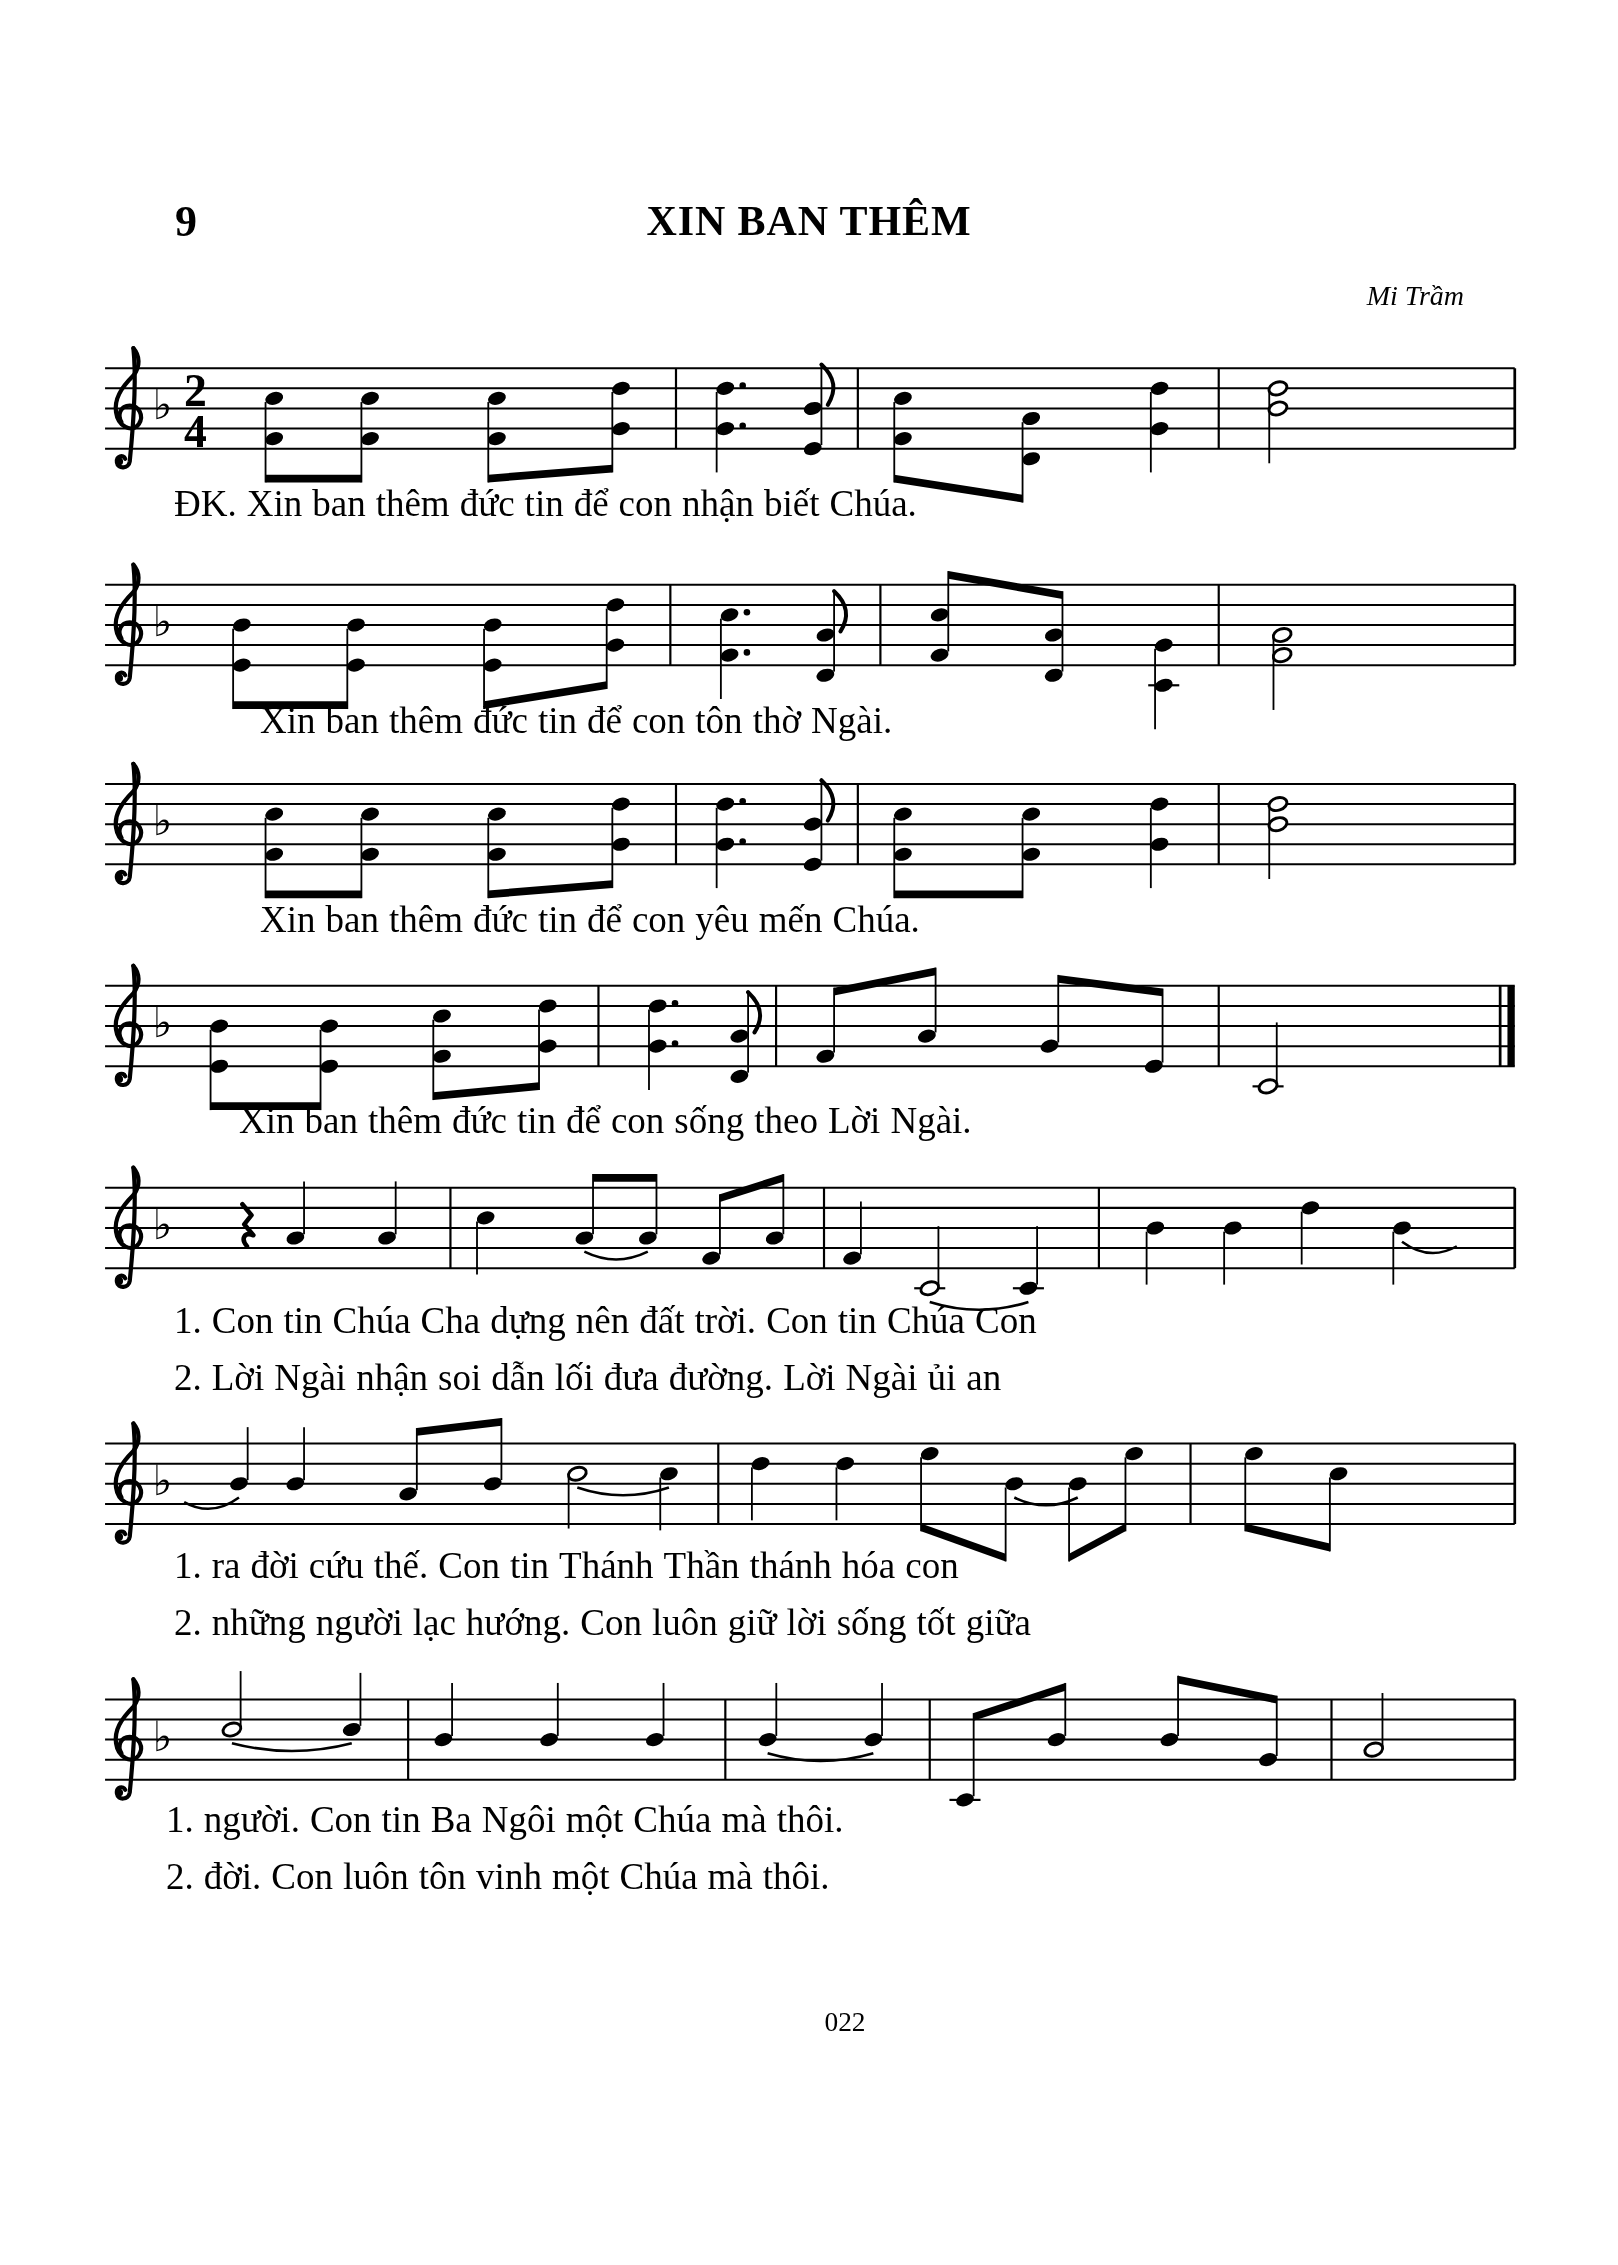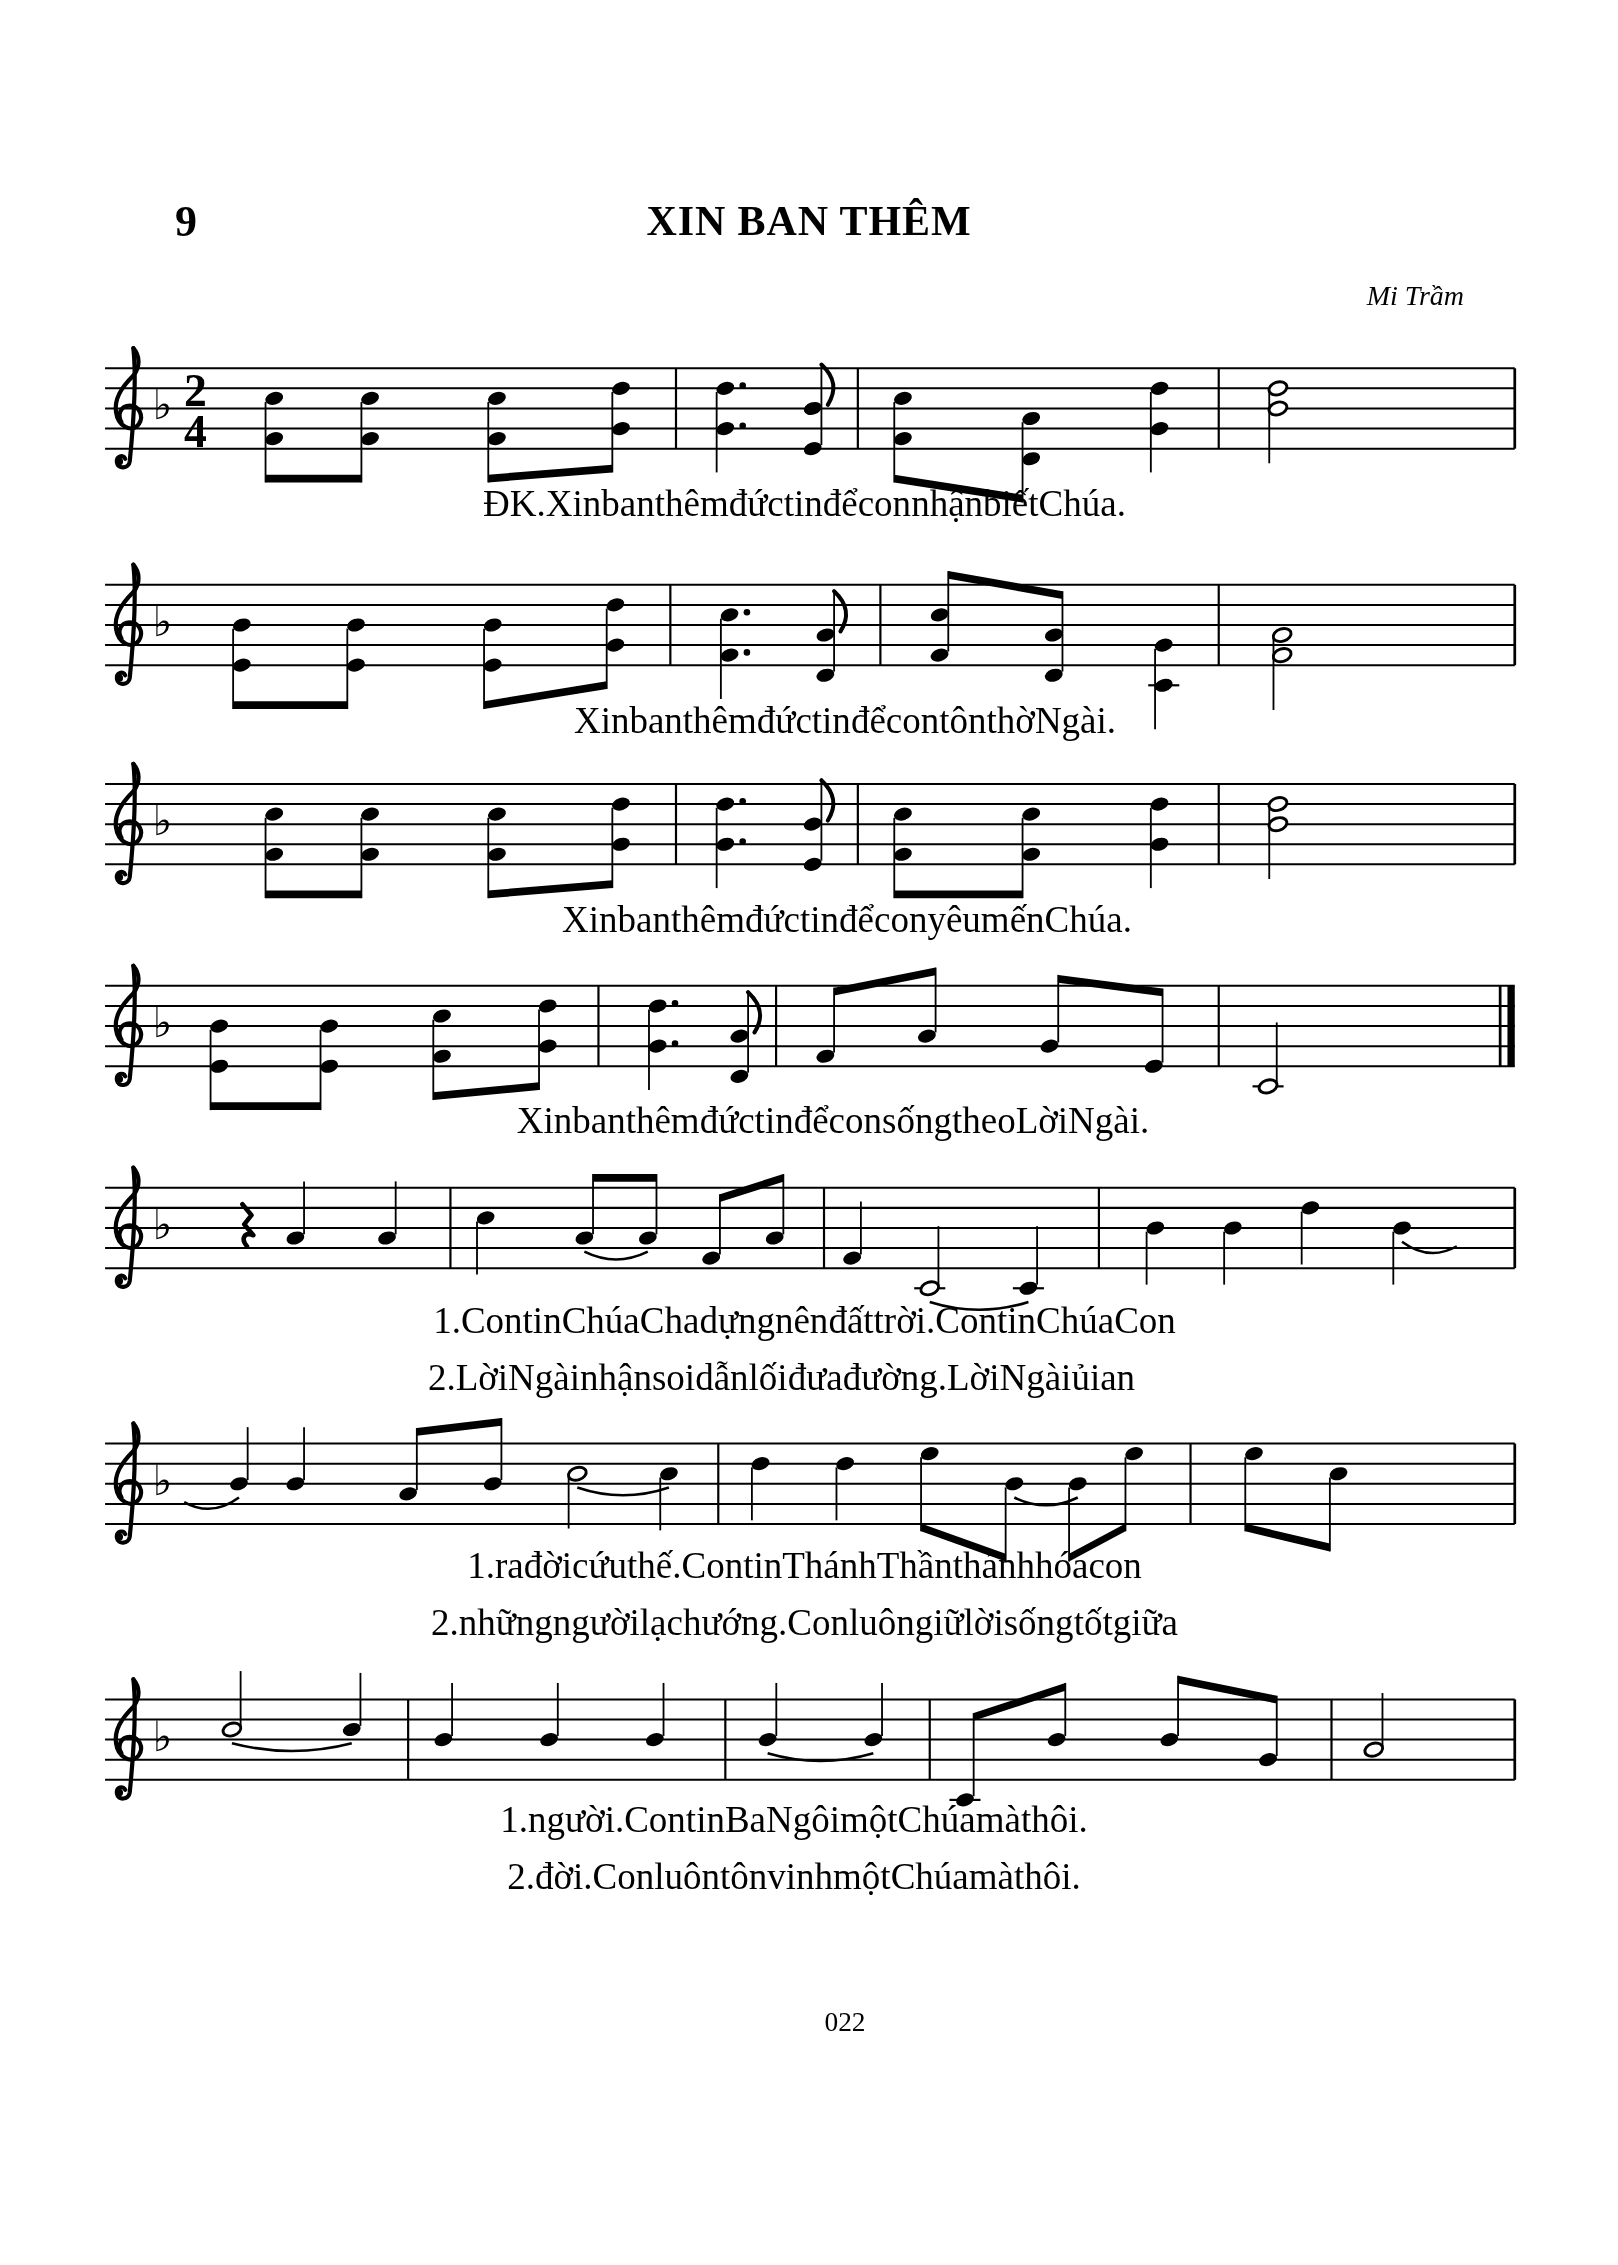--- a/index.html
+++ b/index.html
@@ -5,21 +5,21 @@
   html,body{margin:0;padding:0;background:#e8e8e8;}
   #page{
     position:relative;width:1618px;height:2265px;background:#ffffff;
     font-family:"Liberation Serif", serif;color:#000;overflow:hidden;margin:0 auto;
   }
   #notation{position:absolute;left:0;top:0;width:1618px;height:2265px;}
   .hnum{position:absolute;left:175px;top:196px;font-size:44px;font-weight:bold;}
   .htitle{position:absolute;left:0;top:197px;width:1618px;text-align:center;font-size:42px;font-weight:bold;letter-spacing:0.9px;}
   .hsub{position:absolute;left:0;top:285px;width:1618px;text-align:center;font-size:25px;}
   .hcomposer{position:absolute;right:154px;top:280px;font-size:28px;font-style:italic;text-align:right;}
-  .lyric-line{position:absolute;display:flex;justify-content:center;font-size:37px;white-space:nowrap;}
+  .lyric-line{position:absolute;display:flex;justify-content:flex-start;font-size:37px;white-space:nowrap;gap:10px;}
   .lyric-line span{display:inline-block;}
   .footer{position:absolute;left:0;top:2007px;width:1618px;text-align:center;font-size:27.4px;padding-left:36px;}
 </style>
 </head>
 <body>
 
 <div id="page">
   <svg id="notation" viewBox="0 0 1771 2479" xmlns="http://www.w3.org/2000/svg">
       <line x1="115" y1="403" x2="1658" y2="403" stroke="#000000" stroke-width="2.2"></line>
       <line x1="115" y1="425" x2="1658" y2="425" stroke="#000000" stroke-width="2.2"></line>

